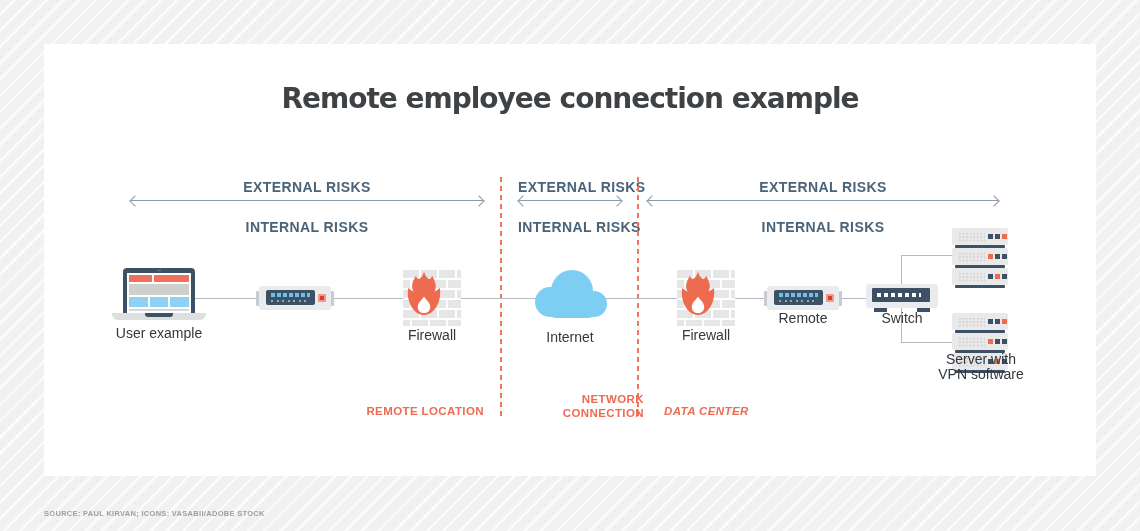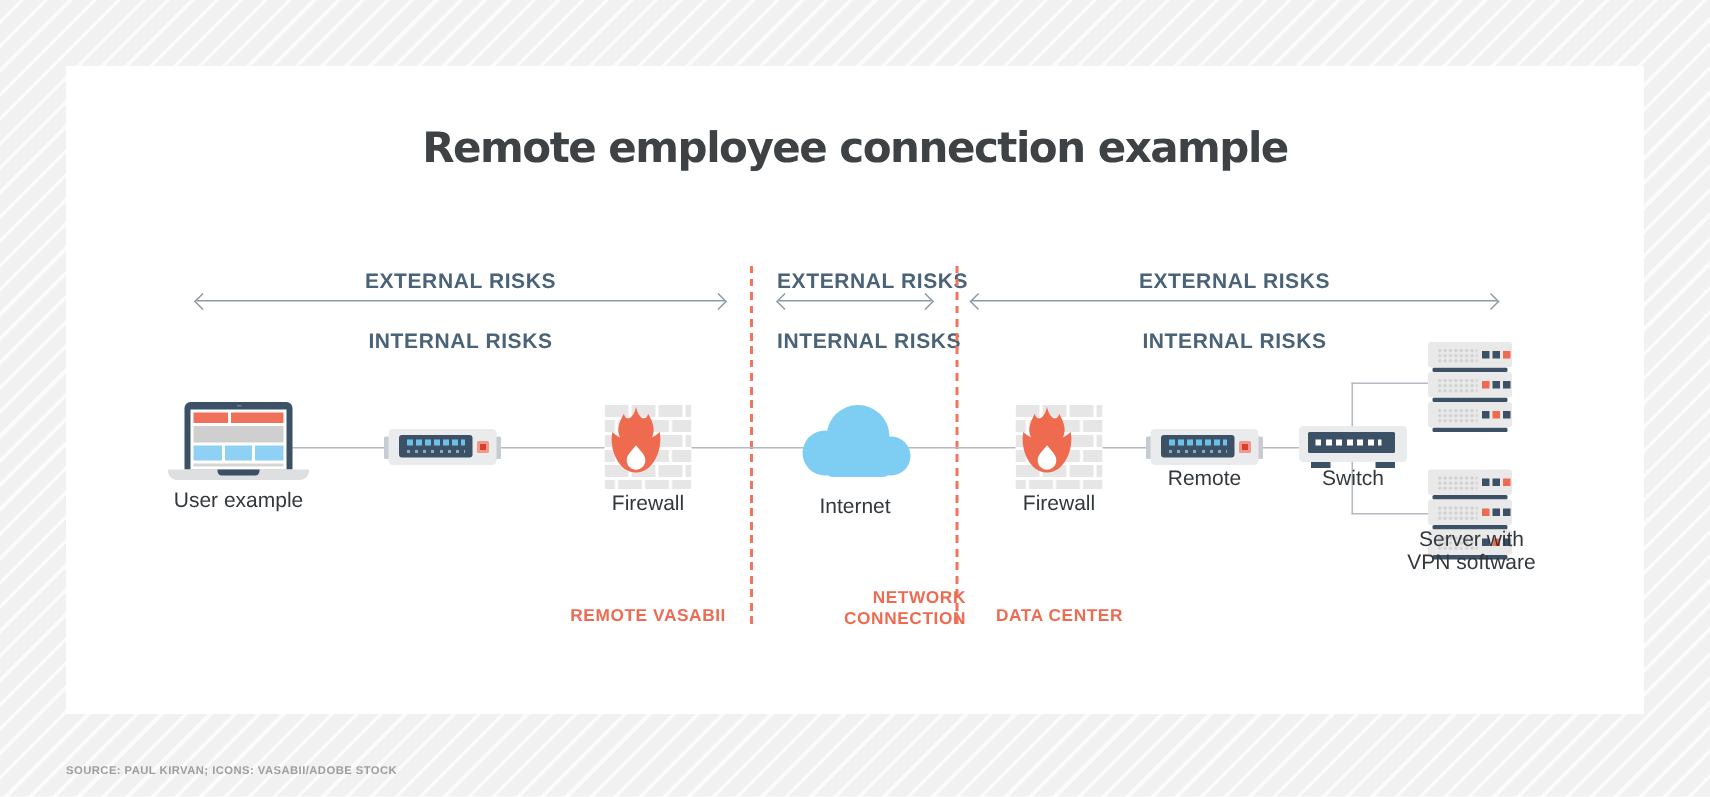--- a/index.html
+++ b/index.html
@@ -36,21 +36,21 @@
     position:absolute;top:177px;width:2px;height:241px;
     background:repeating-linear-gradient(180deg,#f0755a 0 5px,transparent 5px 9px);
   }
   #vdash-left{left:500px;}
   #vdash-right{left:637px;}
   .zone{
     position:absolute;font-size:11.5px;font-weight:bold;letter-spacing:.4px;color:#ee6b52;
   }
   #zone-remote{left:330px;top:405px;width:154px;text-align:right;}
   #zone-network{left:528px;top:392px;width:84px;text-align:right;line-height:14px;margin-left:32px;}
-  #zone-datacenter{left:664px;top:405px;width:160px;text-align:left;}
+  #zone-datacenter{left:664px;top:405px;width:160px;text-align:left;font-style:italic;}
   
   .hline,.vline{position:absolute;background:#b4bac0;}
   .hline{height:1px;}
   .vline{width:1px;}
   #mainline{left:160px;top:298px;width:740px;}
   #sw-up{left:901px;top:255px;height:34px;}
   #sw-up-h{left:901px;top:255px;width:51px;}
   #sw-down{left:901px;top:307px;height:36px;}
   #sw-down-h{left:901px;top:342px;width:51px;}
   
@@ -308,18 +308,18 @@
     <div class="srv-unit">
         <span class="srv-grid"></span>
         <span class="sq d p1"></span>
         <span class="sq o p2"></span>
         <span class="sq d p3"></span>
       </div>
     <div class="srv-bar"></div>
   </div>
   <div class="nlabel" style="left:930px;top:352px;width:102px;">Server with VPN software</div>
 
-  <div class="zone" id="zone-remote">REMOTE VASABII</div>
+  <div class="zone" id="zone-remote">REMOTE LOCATION</div>
   <div class="zone" id="zone-network">NETWORK CONNECTION</div>
   <div class="zone" id="zone-datacenter">DATA CENTER</div>
 
   <div class="src">SOURCE: PAUL KIRVAN; ICONS: VASABII/ADOBE STOCK</div>
 </div>
 
 </body></html>

